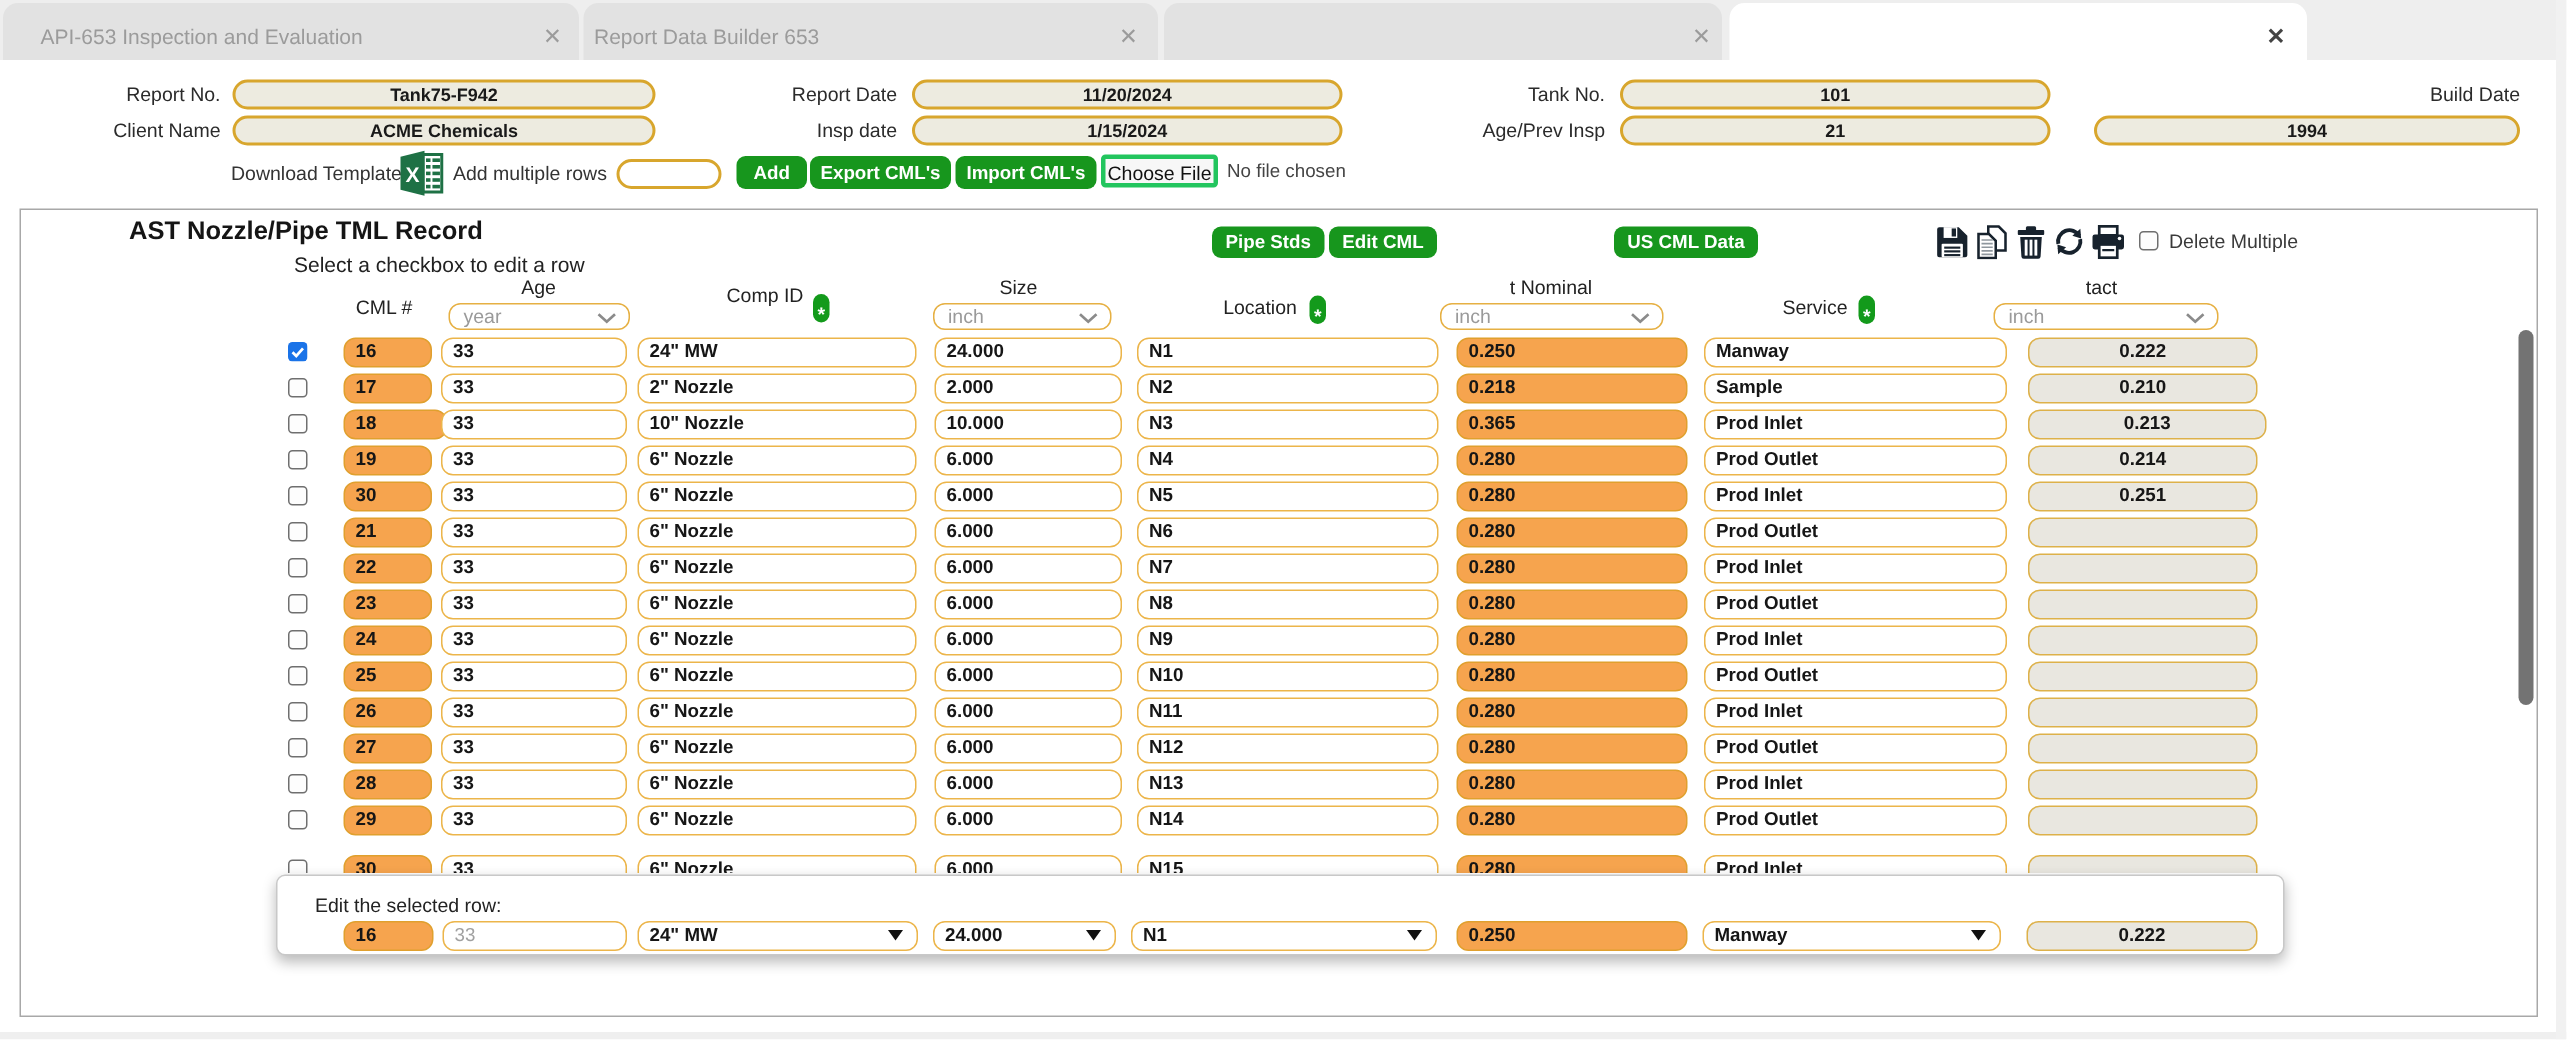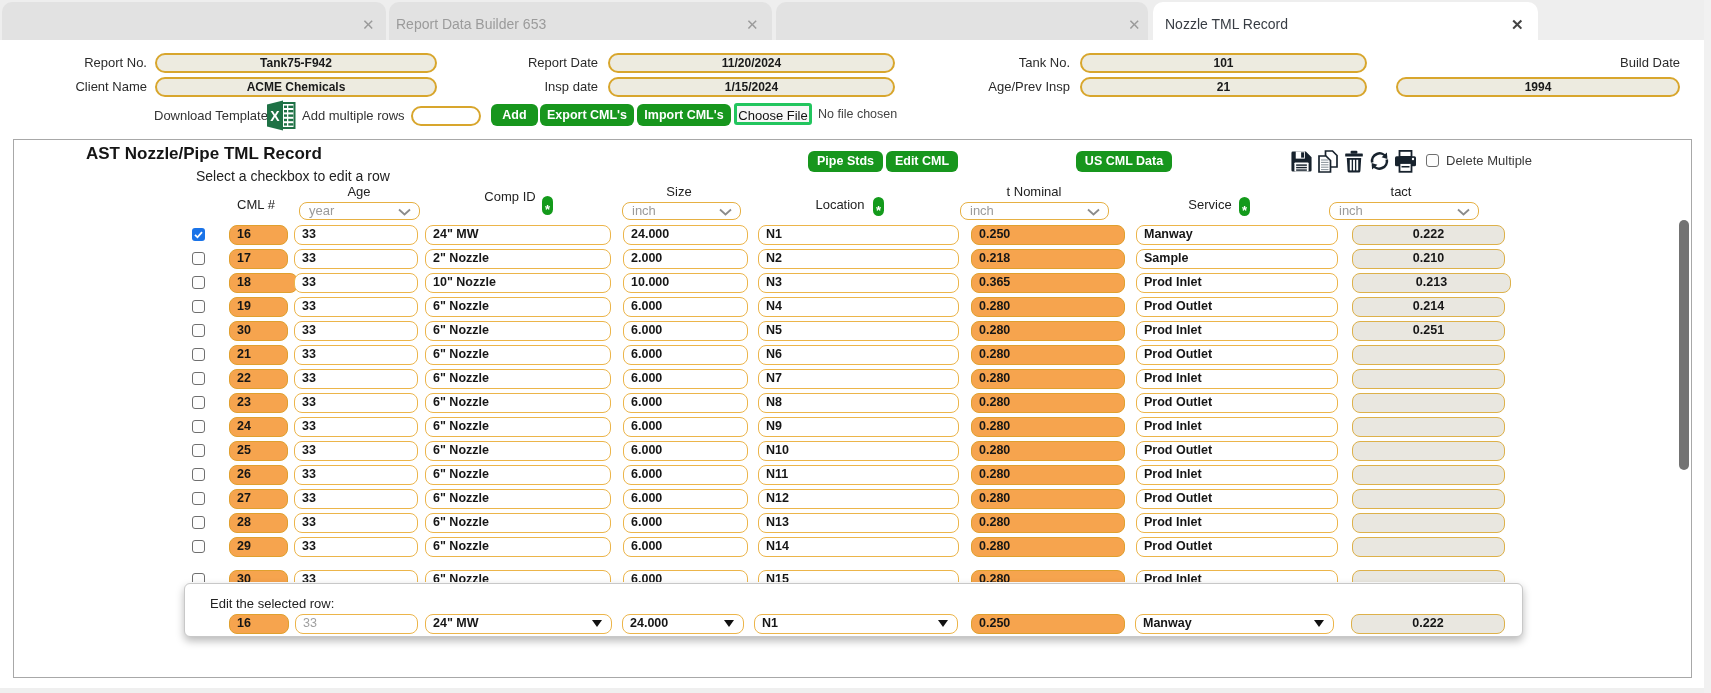--- a/index.html
+++ b/index.html
@@ -30,31 +30,31 @@
 .gr{background:#e9e7e0;border-color:#ddb14a;text-align:center;padding-left:0}
 .cb{width:13px;height:13px;border:1.5px solid #6f6f6f;border-radius:3px;background:#fdfdfd}
 .badge{width:11px;height:19px;border-radius:5.5px;background:#139a1b;color:#fff;
   text-align:center;font-size:13px;font-weight:bold;line-height:28px}
 .tri{width:0;height:0;border-left:5px solid transparent;border-right:5px solid transparent;
   border-top:7px solid #111}
 </style></head><body>
 
 <div class="a tabbar">
 <div class="a tab" style="left:2px;width:384px">
+      <span class="tx" style="left:25px">API-653 Inspection and Evaluation</span>
       <span class="x" style="left:360px">✕</span>
     </div>
 <div class="a tab" style="left:389px;width:383px">
       <span class="tx" style="left:7px">Report Data Builder 653</span>
       <span class="x" style="left:357px">✕</span>
     </div>
 <div class="a tab" style="left:776px;width:372px">
       <span class="x" style="left:352px">✕</span>
     </div>
 <div class="a tab act" style="left:1153px;width:385px">
-      <span class="tx" style="left:12px">Nozzle TML Record</span>
       <span class="x" style="left:358px">✕</span>
     </div>
 </div>
 <div class="a lbl" style="left:0px;width:147px;top:53px">Report No.</div>
 <div class="a lbl" style="left:0px;width:147px;top:77px">Client Name</div>
 <div class="a lbl" style="left:450px;width:148px;top:53px">Report Date</div>
 <div class="a lbl" style="left:450px;width:148px;top:77px">Insp date</div>
 <div class="a lbl" style="left:920px;width:150px;top:53px">Tank No.</div>
 <div class="a lbl" style="left:920px;width:150px;top:77px">Age/Prev Insp</div>
 <div class="a lbl" style="left:1396px;width:284px;top:53px;text-align:right">Build Date</div>

